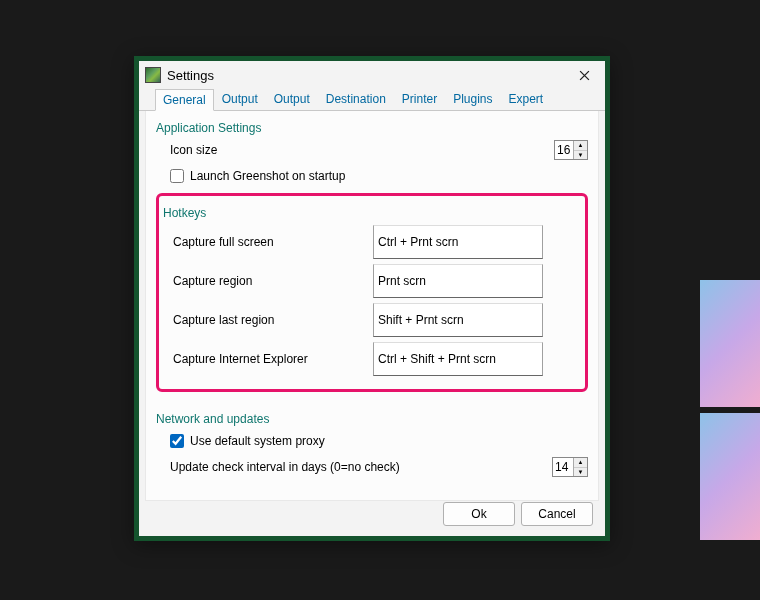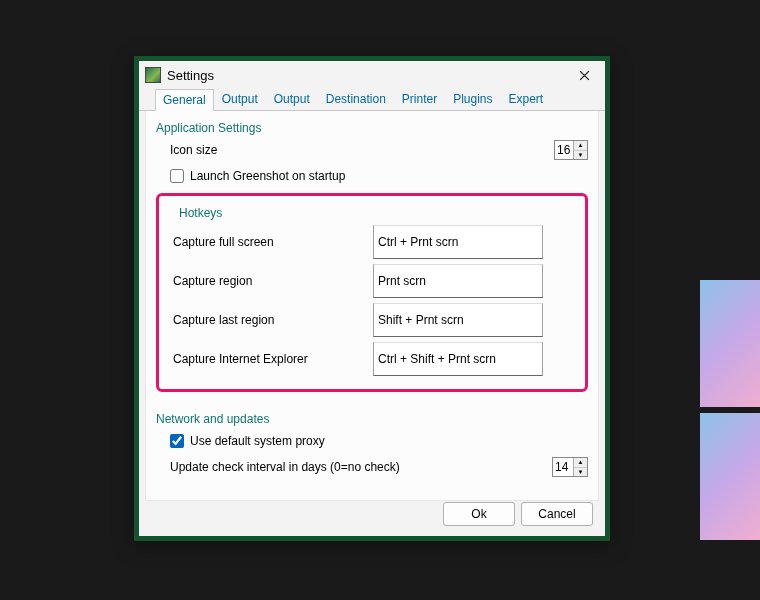--- a/index.html
+++ b/index.html
@@ -204,21 +204,21 @@
         </span>
       </span>
     </div>
 
     <div class="row chk">
       <input type="checkbox" style="">
       <span>Launch Greenshot on startup</span>
     </div>
 
     <div class="hotkeys-box">
-      <div class="group-title" style="margin-left:16px;">Hotkeys</div>
+      <div class="group-title" style="margin-left:0;">Hotkeys</div>
 
       <div class="hk-row">
         <span class="lbl">Capture full screen</span>
         <input type="text" value="Ctrl + Prnt scrn" style="">
       </div>
       <div class="hk-row">
         <span class="lbl">Capture region</span>
         <input type="text" value="Prnt scrn" style="">
       </div>
       <div class="hk-row">

